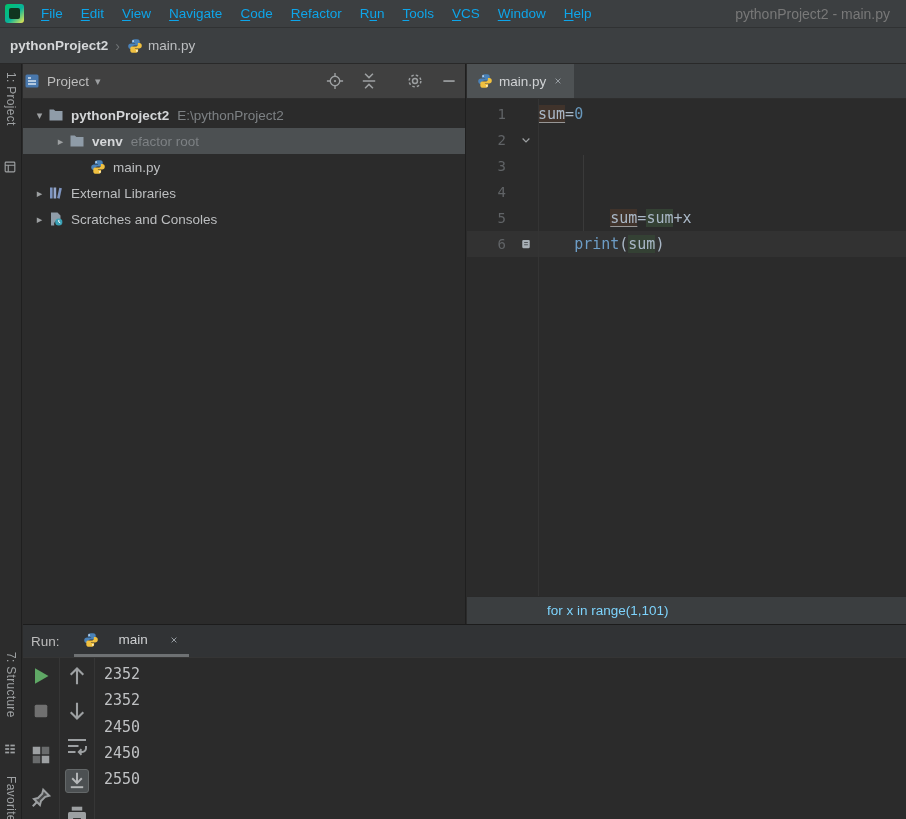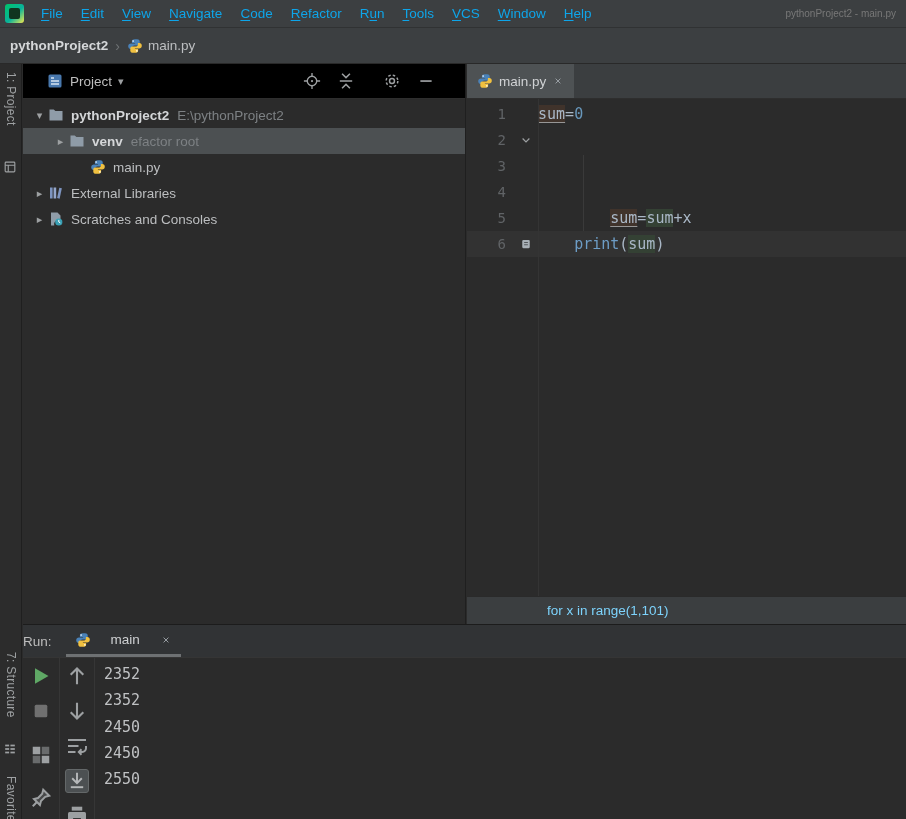--- a/index.html
+++ b/index.html
@@ -11,43 +11,43 @@
 
   
   .menubar{position:absolute;top:0;left:0;width:100%;height:28px;background:var(--panel-bg,#3c3f41);
            border-bottom:1px solid #303233;display:flex;align-items:center;font-size:13.5px}
   .logo{width:19px;height:19px;margin:0 8px 0 5px;border-radius:3px;
         background:linear-gradient(135deg,#00c469,#08b39b 55%,#f5e94e);
         display:flex;align-items:center;justify-content:center}
   .logo i{width:11px;height:11px;background:#10351f;border-radius:2px;font-style:normal}
   .menu-item{padding:3px 9px;color:#0ea5e9}
   .mn{text-decoration:underline;text-underline-offset:2px}
-  .win-title{margin-left:auto;margin-right:10px;color:var(--dim-text,#787878);font-size:10px}
+  .win-title{margin-left:auto;margin-right:16px;color:var(--dim-text,#787878);font-size:14px}
 
   
   .navbar{position:absolute;top:28px;left:0;width:100%;height:36px;background:var(--panel-bg,#3c3f41);
           border-bottom:1px solid #292929;display:flex;align-items:center;padding-left:10px;font-size:13.5px}
   .nb-project{font-weight:bold;color:#d5d7d9}
   .nb-sep{color:#6f7375;padding:0 7px;font-size:14px}
   .nb-icon{margin-right:5px}
   .nb-file{color:#bdbfc1}
 
   
   .stripe{position:absolute;top:64px;left:0;width:22px;height:755px;background:#2c2c2c;
           border-right:1px solid #1f1f1f;overflow:hidden}
   .stripe-item{position:absolute;left:4px;writing-mode:vertical-rl;font-size:12px;color:#9fa2a4;
                white-space:nowrap;letter-spacing:.3px}
   .stripe-icon{position:absolute;left:3px;width:16px;height:16px}
   .stripe-icon svg{width:14px;height:14px}
 
   
   .project-panel{position:absolute;left:23px;top:64px;width:443px;height:560px;background:var(--editor-bg,#2b2b2b);
                  border-right:1px solid #1f1f1f}
-  .panel-header{height:35px;background:#000000;border-bottom:1px solid #2e2e2e;display:flex;align-items:center;
-                padding:0 24px;font-size:13.5px;color:#bdbdbd}
+  .panel-header{height:35px;background:#404040;border-bottom:1px solid #2e2e2e;display:flex;align-items:center;
+                padding:0 1px;font-size:13.5px;color:#bdbdbd}
   .ph-icon{margin-right:7px}
   .ph-caret{color:#9da0a2;margin-left:6px;font-size:11px;font-family:"DejaVu Sans",sans-serif}
   .ph-spacer{flex:1}
   .ph-actions{display:flex;align-items:center;gap:16px;margin-right:6px}
   .ph-btn{width:18px;height:18px;display:flex;align-items:center;justify-content:center}
   .tree{padding-top:3px;font-size:13.5px}
   .tree-row{height:26px;display:flex;align-items:center;color:#bcbec0}
   .tree-row.selected{background:var(--selection-bg,#4c5052)}
   .chev{width:17px;flex:none;text-align:center;color:#9da0a2;font-size:11px;font-family:"DejaVu Sans",sans-serif}
   .ticon{width:16px;height:16px;flex:none;margin-right:7px}
@@ -78,21 +78,21 @@
   .tk-ul{text-decoration:underline;text-decoration-color:#969696;text-underline-offset:3px}
   .tk-sq{text-decoration:underline wavy #7e7e7e;text-decoration-thickness:1px;text-underline-offset:3px}
   .tk-wbg{background:var(--write-access-bg,#40332b)}
   .tk-rbg{background:var(--read-access-bg,#344134)}
   .context-bar{height:28px;flex:none;background:#3b3e40;border-top:1px solid #2a2a2a;display:flex;
                align-items:center;padding-left:80px;font-size:13.5px;color:#7dd3fc}
 
   
   .run-panel{position:absolute;left:23px;top:624px;right:0;bottom:0;background:var(--editor-bg,#2b2b2b);
              border-top:1px solid #1c1c1c;display:flex;flex-direction:column}
-  .run-header{height:33px;flex:none;display:flex;align-items:center;font-size:13.5px;
+  .run-header{height:33px;flex:none;display:flex;align-items:center;padding-left:8px;font-size:13.5px;
               color:#bdbdbd;background:#313335;border-bottom:1px solid #353535}
   .run-label{margin-right:14px}
   .run-tab{height:100%;display:flex;align-items:center;gap:20px;padding:0 9px;
            border-bottom:3px solid #6e7173;color:#ced0d2}
   .run-body{flex:1;display:flex;min-height:0}
   .rt-col{width:37px;flex:none;display:flex;flex-direction:column;align-items:center;border-right:1px solid #363636}
   .rt-col2{width:35px}
   .icon-btn{width:24px;height:24px;flex:none;display:flex;align-items:center;justify-content:center;border-radius:3px}
   .icon-btn.selected{background:var(--selection-bg,#4c5052);border:1px solid #646869}
   .console{flex:1;font-family:"DejaVu Sans Mono",monospace;font-size:15px;line-height:26.3px;

